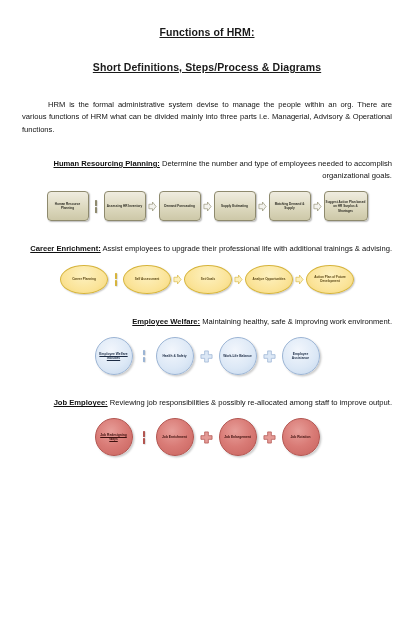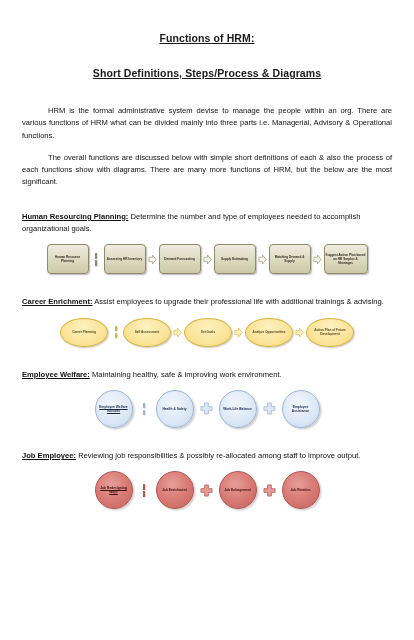--- a/index.html
+++ b/index.html
@@ -25,41 +25,41 @@
 
   
   .doc-title {
     text-align: center;
     font-weight: bold;
     font-size: 10.5px;
     letter-spacing: .1px;
     margin: 0 0 2px 0;
   }
   .doc-title span { text-decoration: underline; }
-  .doc-title.t1 { margin-top: 6px; }
+  .doc-title.t1 { }
   .doc-title.t2 { margin-top: 23px; }
 
   
   .para {
     font-size: 7.6px;
     line-height: 1.62;
     text-align: justify;
     text-indent: 26px;
     margin: 0;
     color: #111;
   }
   .para.p1 { margin-top: 26px; }
   .para.p2 { margin-top: 10px; }
 
   
   .section { margin-top: 22px; }
   .section-text {
     font-size: 7.6px;
     line-height: 1.62;
-    text-align: left;
+    text-align: right;
     margin: 0;
     color: #111;
   }
   .section-head {
     font-weight: bold;
     text-decoration: underline;
   }
 
   
   .diagram {
@@ -180,21 +180,20 @@
 </style>
 </head>
 <body>
 
 <div class="page">
 
   <div class="doc-title t1"><span>Functions of HRM:</span></div>
   <div class="doc-title t2"><span>Short Definitions, Steps/Process &amp; Diagrams</span></div>
 
   <p class="para p1">HRM is the formal administrative system devise to manage the people within an org. There are various functions of HRM what can be divided mainly into three parts i.e. Managerial, Advisory &amp; Operational functions.</p>
-  <p class="para p2">The overall functions are discussed below with simple short  definitions of each &amp; also the process of each functions show with diagrams.  There are many more functions of HRM, but the below are the most significant.</p>
 
   <div class="section">
     <p class="section-text"><span class="section-head">Human Resourcing Planning:</span><span> Determine the number and type of employees needed to accomplish organizational goals.</span></p>
 
     <div class="diagram">
       <div class="node-rect">Human Resource Planning</div>
 
       <div class="conn eq">
           <div class="bar"></div>
           <div class="bar"></div>

